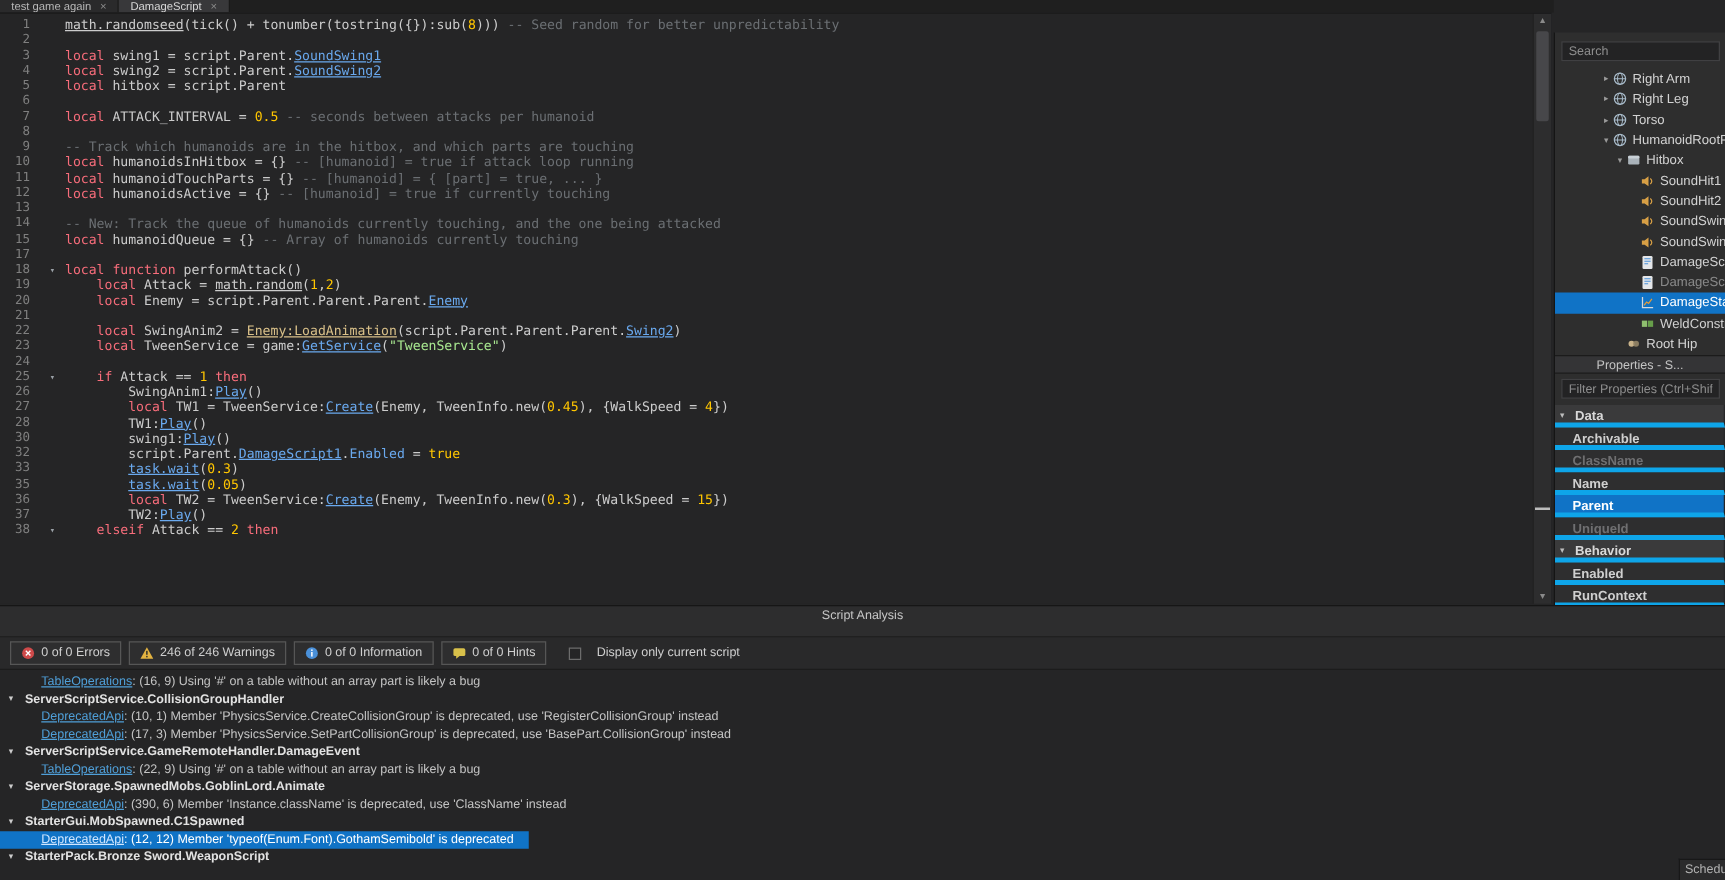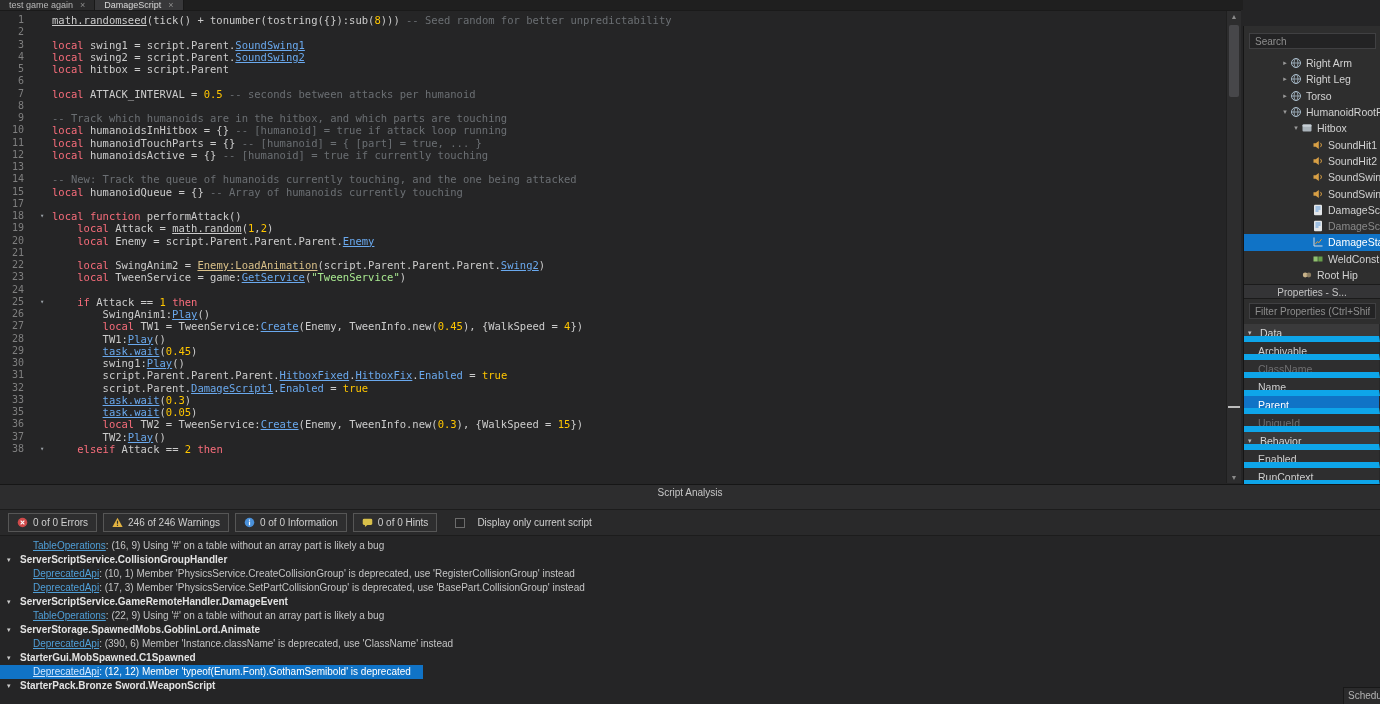--- a/index.html
+++ b/index.html
@@ -46,21 +46,21 @@
   .xrow { height:16.3px; display:flex; align-items:center; font-size:10.5px; color:#d2d2d2; white-space:nowrap; overflow:hidden; }
   .xrow.selected { background:#1073c6; color:#ffffff; }
   .xrow.dim .xlabel { opacity:.55; }
   .xarrow { width:10px; flex:none; font-size:7px; color:#9a9a9a; text-align:center; }
   .xrow.selected .xarrow { color:#dce9f7; }
   .xicon { width:13px; height:12px; flex:none; margin-right:3px; display:inline-flex; align-items:center; }
 
   #props-header { position:absolute; top:258px; left:0; right:0; height:15px; background:#343436; border-top:1px solid #1b1b1b; border-bottom:1px solid #1b1b1b; text-align:center; font-size:10px; line-height:15px; color:#c4c4c4; white-space:nowrap; overflow:hidden; }
   #props-filter { top:277px; }
   #props-rows { position:absolute; top:298px; left:0; right:0; bottom:0; overflow:hidden; }
-  .prow { height:18px; line-height:18px; font-size:10.5px; border-bottom:6px solid #0ea5e9; padding-left:14px; color:#cfcfcf; background:#2e2e2f; border-right:1px solid #272728; white-space:nowrap; overflow:hidden; }
+  .prow { height:18px; line-height:18px; font-size:10.5px; border-bottom:4px solid #0ea5e9; padding-left:14px; color:#cfcfcf; background:#2e2e2f; border-right:1px solid #272728; white-space:nowrap; overflow:hidden;font-weight:bold; }
   .prow.section { background:#3a3a3b; color:#d8d8d8; padding-left:16px; position:relative; }
   .prow.section .sarrow { position:absolute; left:4px; top:0; font-size:7px; color:#bdbdbd; }
   .prow.dim { color:#6f6f71; }
   .prow.selected { background:#1073c6; color:#ffffff; }
 
   
   #sa { position:absolute; left:0; top:484px; width:1380px; height:220px; background:#252526; }
   #sa-header { height:26px; background:#2d2d2e; border-top:1px solid #161616; border-bottom:1px solid #1c1c1c; text-align:center; font-size:10px; line-height:15px; color:#c6c6c6; }
   #sa-toolbar { height:26px; display:flex; align-items:center; gap:6px; padding:0 8px; background:#29292a; border-bottom:1px solid #1c1c1c; }
   .sa-btn { display:inline-flex; align-items:center; gap:5px; height:19px; padding:0 8px; border:1px solid #565656; background:#2e2e2f; font-size:10px; color:#cfcfcf; white-space:nowrap; }
@@ -222,33 +222,23 @@
         <span class="num">27</span>
         <span class="fold"></span>
         <span class="src"><span class="t-d">        </span><span class="t-k">local</span><span class="t-d"> TW1 = TweenService:</span><span class="t-mu">Create</span><span class="t-d">(Enemy, TweenInfo.new(</span><span class="t-n">0.45</span><span class="t-d">), {WalkSpeed = </span><span class="t-n">4</span><span class="t-d">})</span></span>
       </div>
       <div class="cl">
         <span class="num">28</span>
         <span class="fold"></span>
         <span class="src"><span class="t-d">        TW1:</span><span class="t-mu">Play</span><span class="t-d">()</span></span>
       </div>
       <div class="cl">
-        <span class="num">29</span>
-        <span class="fold"></span>
-        <span class="src"><span class="t-d">        </span><span class="t-mu">task.wait</span><span class="t-d">(</span><span class="t-n">0.45</span><span class="t-d">)</span></span>
-      </div>
-      <div class="cl">
         <span class="num">30</span>
         <span class="fold"></span>
         <span class="src"><span class="t-d">        swing1:</span><span class="t-mu">Play</span><span class="t-d">()</span></span>
-      </div>
-      <div class="cl">
-        <span class="num">31</span>
-        <span class="fold"></span>
-        <span class="src"><span class="t-d">        script.Parent.Parent.Parent.</span><span class="t-mu">HitboxFixed</span><span class="t-d">.</span><span class="t-mu">HitboxFix</span><span class="t-d">.</span><span class="t-m">Enabled</span><span class="t-d"> = </span><span class="t-b">true</span></span>
       </div>
       <div class="cl">
         <span class="num">32</span>
         <span class="fold"></span>
         <span class="src"><span class="t-d">        script.Parent.</span><span class="t-mu">DamageScript1</span><span class="t-d">.</span><span class="t-m">Enabled</span><span class="t-d"> = </span><span class="t-b">true</span></span>
       </div>
       <div class="cl">
         <span class="num">33</span>
         <span class="fold"></span>
         <span class="src"><span class="t-d">        </span><span class="t-mu">task.wait</span><span class="t-d">(</span><span class="t-n">0.3</span><span class="t-d">)</span></span>

